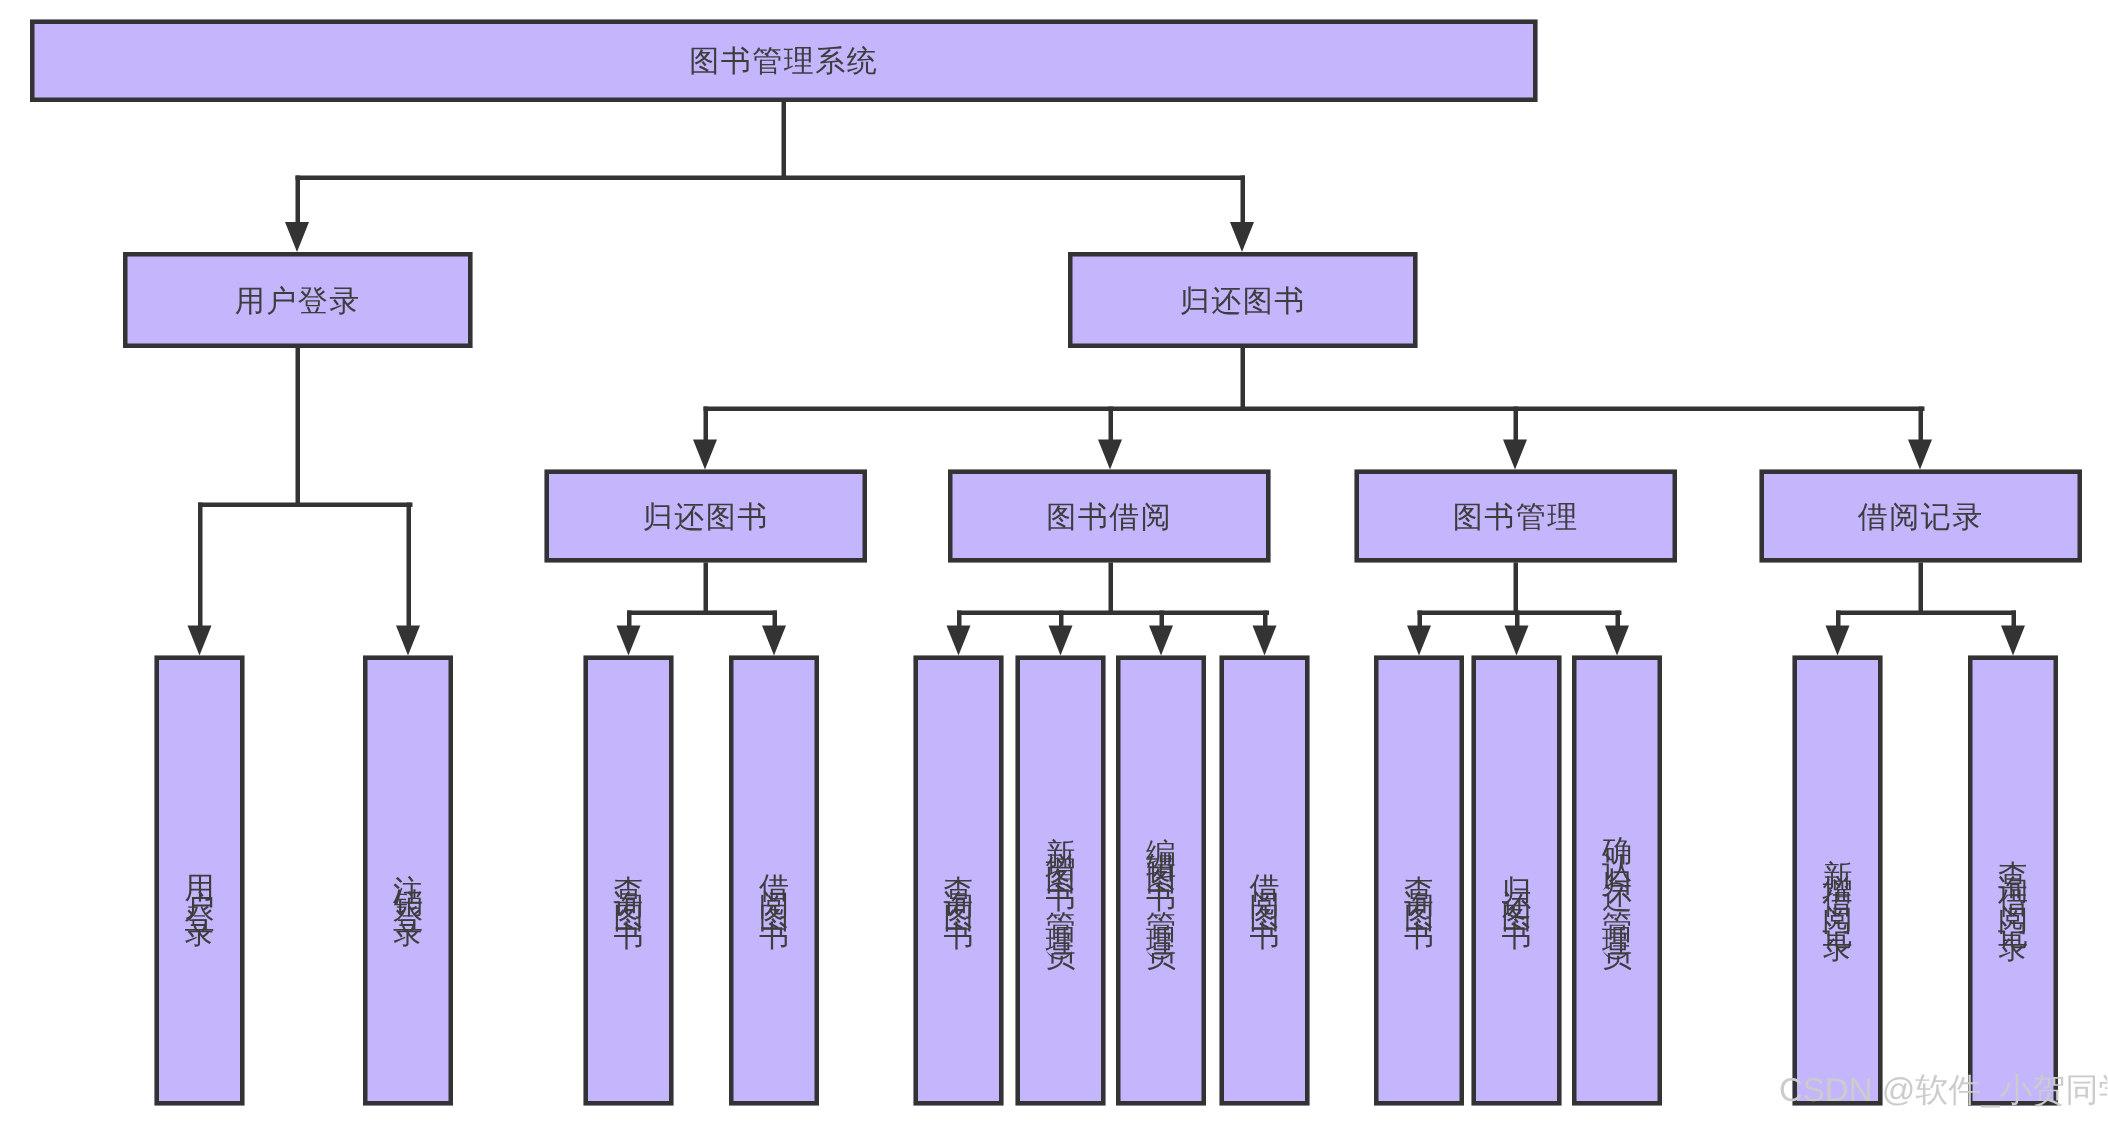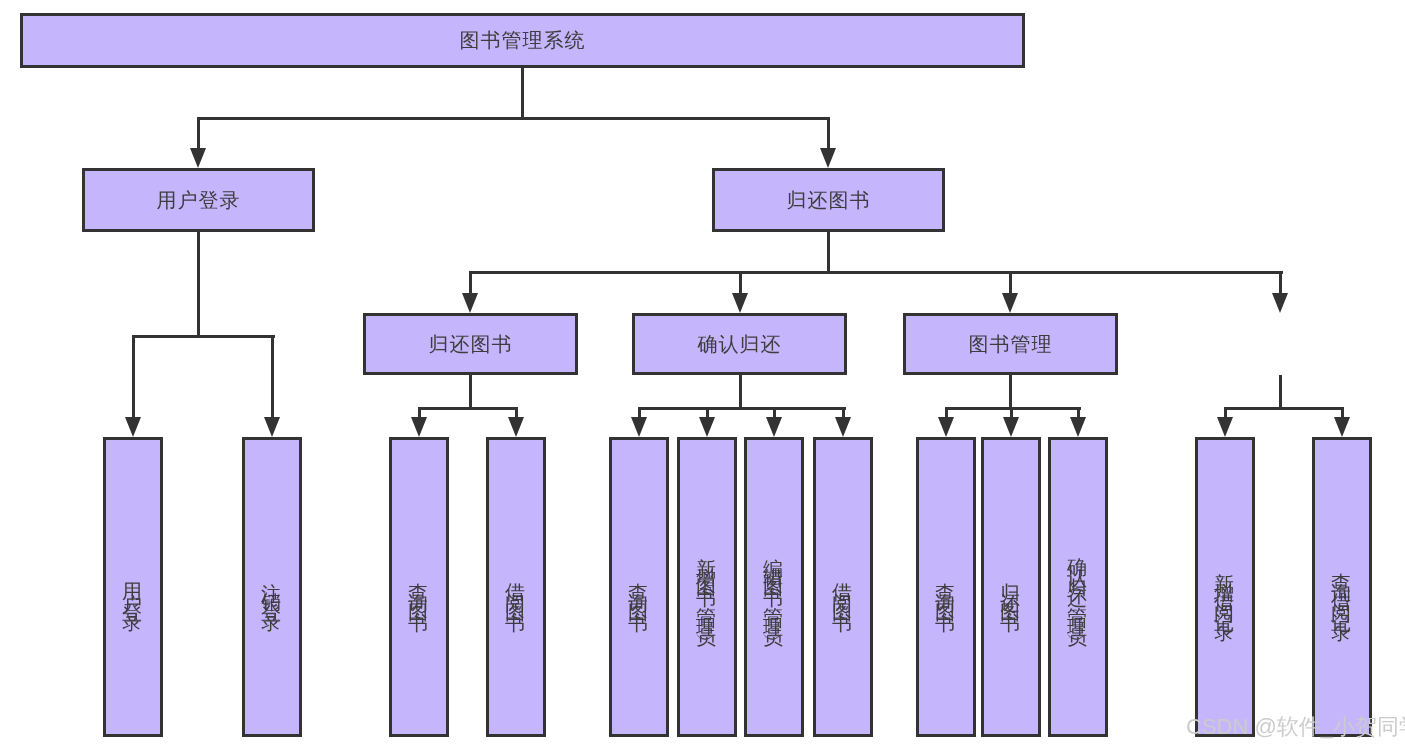--- a/index.html
+++ b/index.html
@@ -63,27 +63,30 @@
 
   <div class="box" style="left:712px;top:168px;width:233px;height:64px;">
     <span>归还图书</span>
   </div>
 
   <div class="box" style="left:363px;top:313px;width:215px;height:62px;">
     <span>归还图书</span>
   </div>
 
   <div class="box" style="left:632px;top:313px;width:215px;height:62px;">
-    <span>确认归还</span>
+    <span>图书借阅</span>
   </div>
 
   <div class="box" style="left:903px;top:313px;width:215px;height:62px;">
     <span>图书管理</span>
   </div>
 
+  <div class="box" style="left:1173px;top:313px;width:215px;height:62px;">
+    <span>借阅记录</span>
+  </div>
 
   <div class="box vbox" style="left:103px;top:437px;width:60px;height:300px;">
     <span>用户登录</span>
   </div>
 
   <div class="box vbox" style="left:242px;top:437px;width:60px;height:300px;">
     <span>注销登录</span>
   </div>
 
   <div class="box vbox" style="left:389px;top:437px;width:60px;height:300px;">

